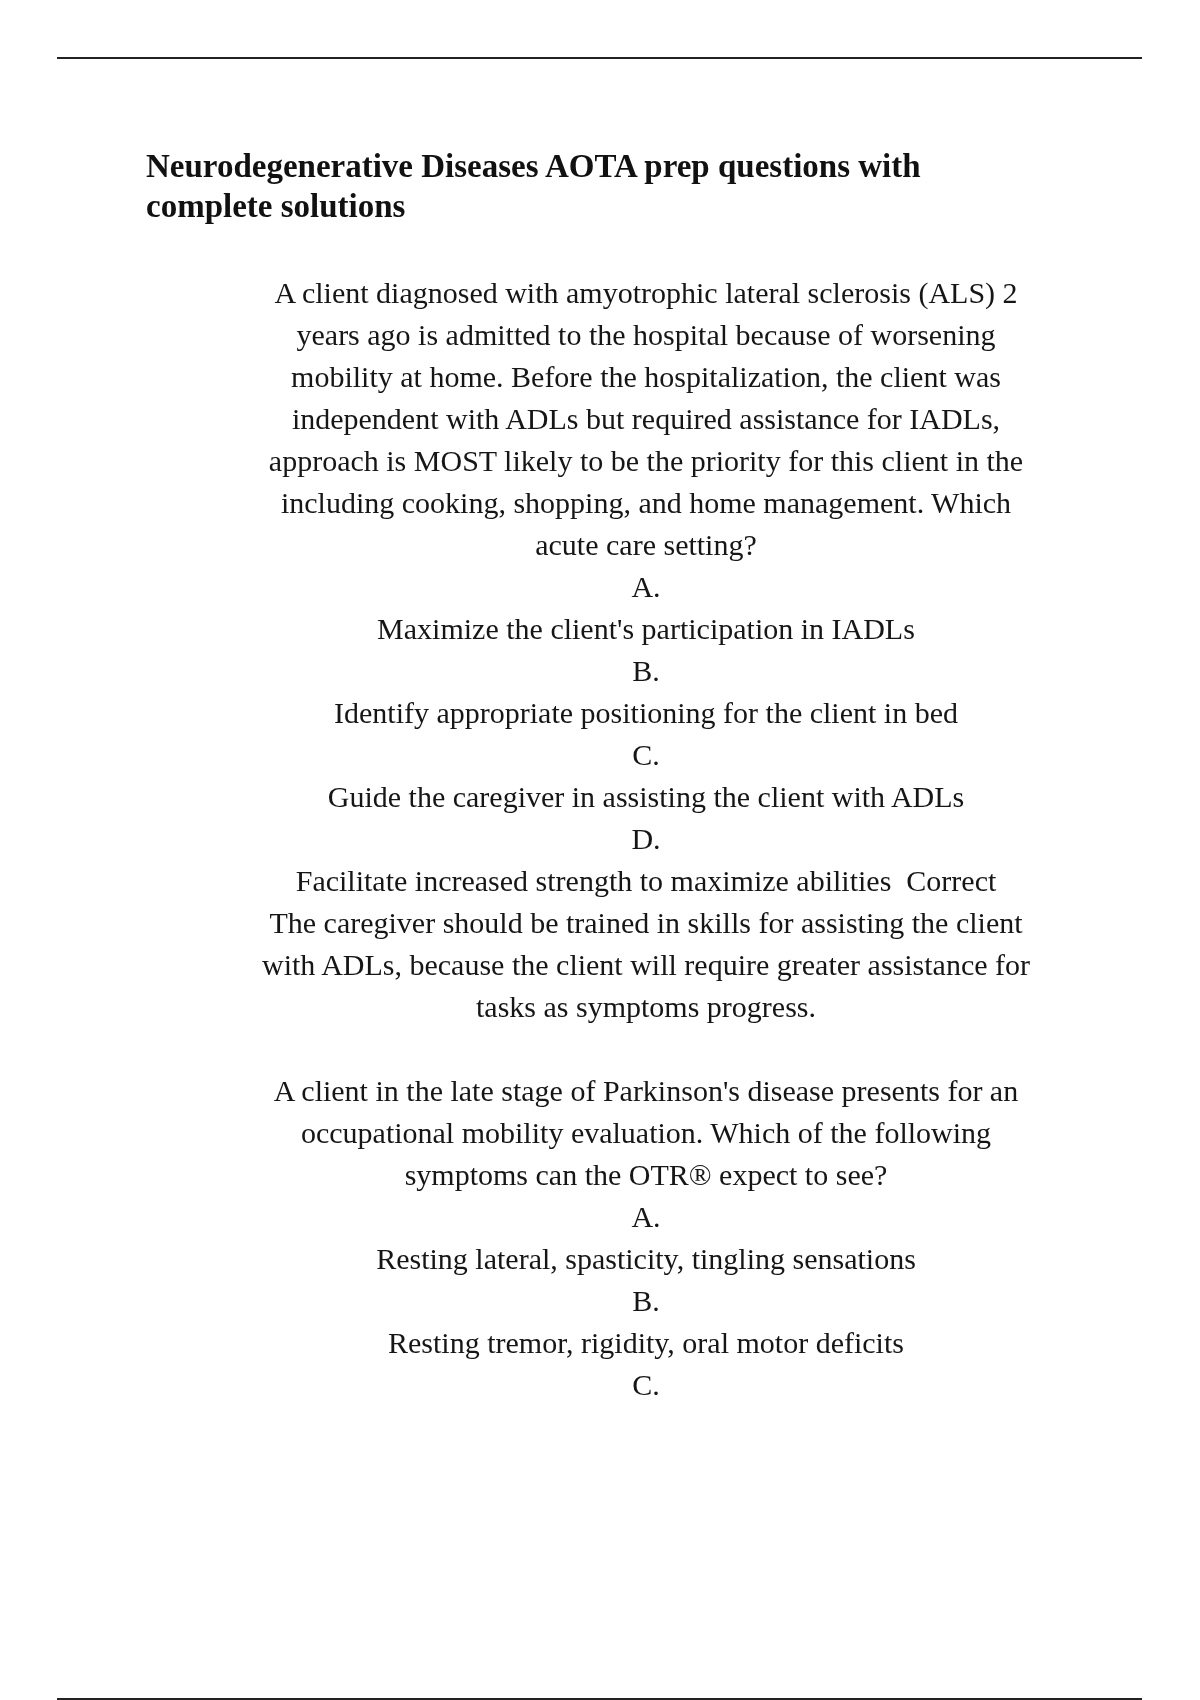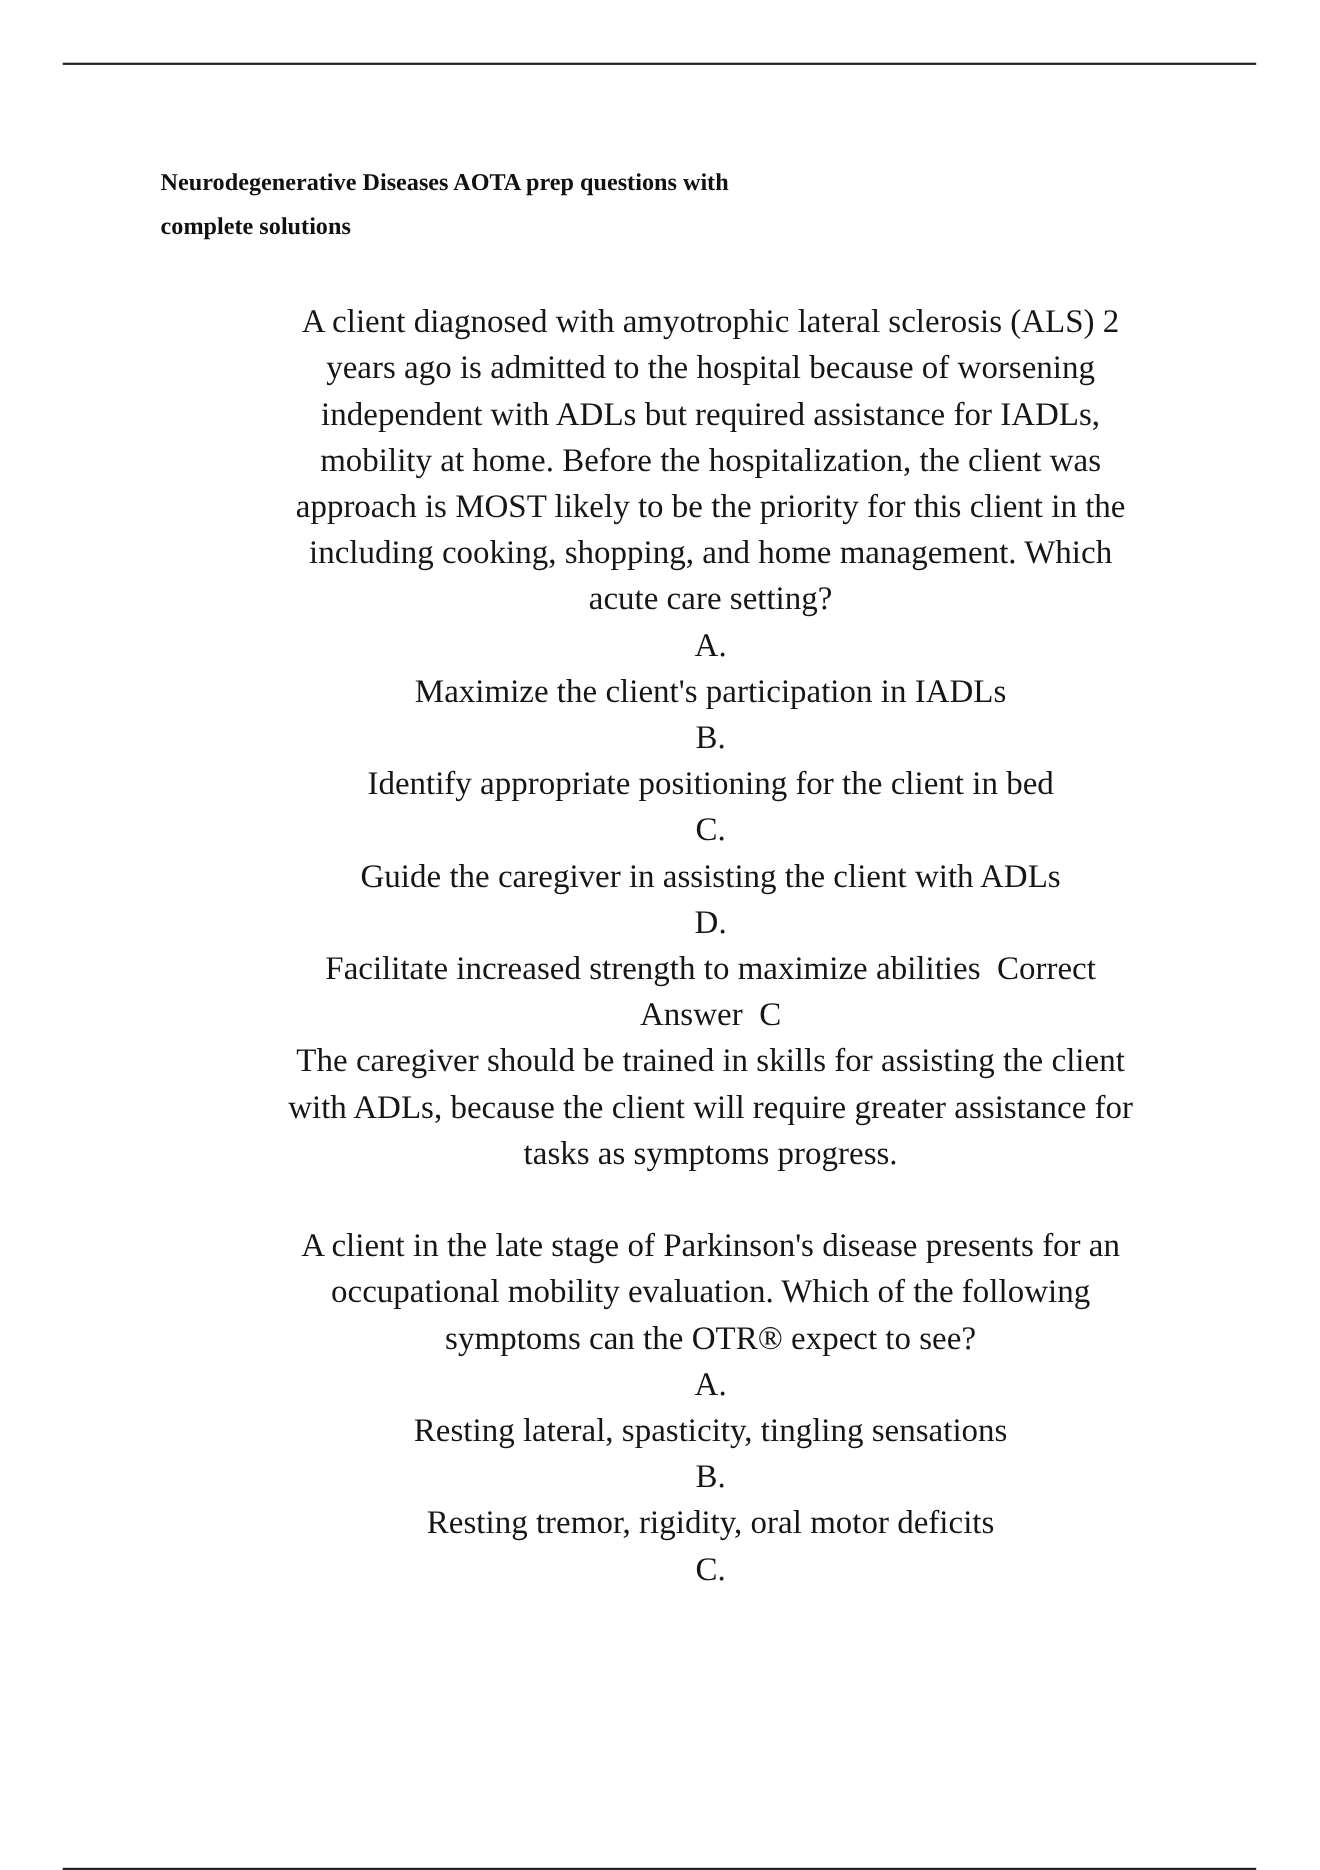--- a/index.html
+++ b/index.html
@@ -25,21 +25,21 @@
   .rule.top { top: 57px; }
   .rule.bottom { top: 1698px; }
 
   .doc-title {
     position: absolute;
     left: 146px;
     top: 146px;
     width: 960px;
     margin: 0;
     font-weight: bold;
-    font-size: 22px;
+    font-size: 33px;
     line-height: 40px;
     color: #111111;
   }
   .doc-title .line { display: block; white-space: nowrap; }
 
   .content {
     position: absolute;
     left: 146px;
     top: 272px;
     width: 1000px;
@@ -60,22 +60,22 @@
   <span class="line">Neurodegenerative Diseases AOTA prep questions with</span>
   <span class="line">complete solutions</span>
 </h1>
 
 <div class="content">
 
   <div class="qa-block">
     <div>
       <span class="line">A client diagnosed with amyotrophic lateral sclerosis (ALS) 2</span>
       <span class="line">years ago is admitted to the hospital because of worsening</span>
+      <span class="line">mobility at home. Before the hospitalization, the client was</span>
       <span class="line">independent with ADLs but required assistance for IADLs,</span>
-      <span class="line">mobility at home. Before the hospitalization, the client was</span>
       <span class="line">approach is MOST likely to be the priority for this client in the</span>
       <span class="line">including cooking, shopping, and home management. Which</span>
       <span class="line">acute care setting?</span>
     </div>
     <div>
       <div>
         <span class="line">A.</span>
         <span class="line">Maximize the client's participation in IADLs</span>
       </div>
       <div>
@@ -84,21 +84,20 @@
       </div>
       <div>
         <span class="line">C.</span>
         <span class="line">Guide the caregiver in assisting the client with ADLs</span>
       </div>
       <div>
         <span class="line">D.</span>
         <span class="line">Facilitate increased strength to maximize abilities  Correct</span>
       </div>
     </div>
-    <span class="line">Answer  C</span>
     <div>
       <span class="line">The caregiver should be trained in skills for assisting the client</span>
       <span class="line">with ADLs, because the client will require greater assistance for</span>
       <span class="line">tasks as symptoms progress.</span>
     </div>
   </div>
 
   <div class="qa-gap"></div>
 
   <div class="qa-block">

